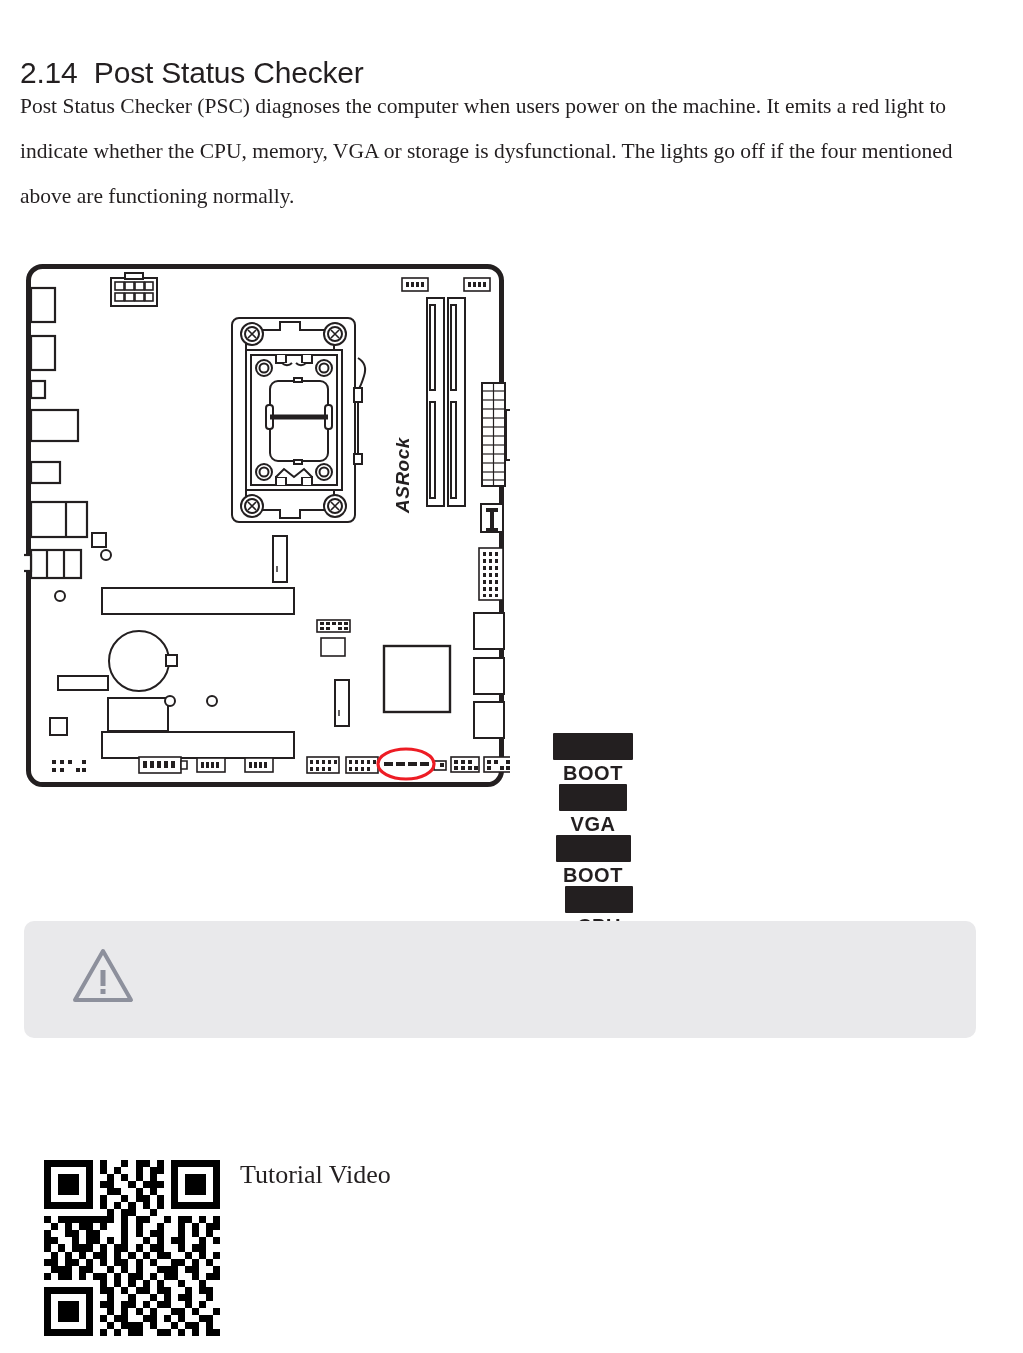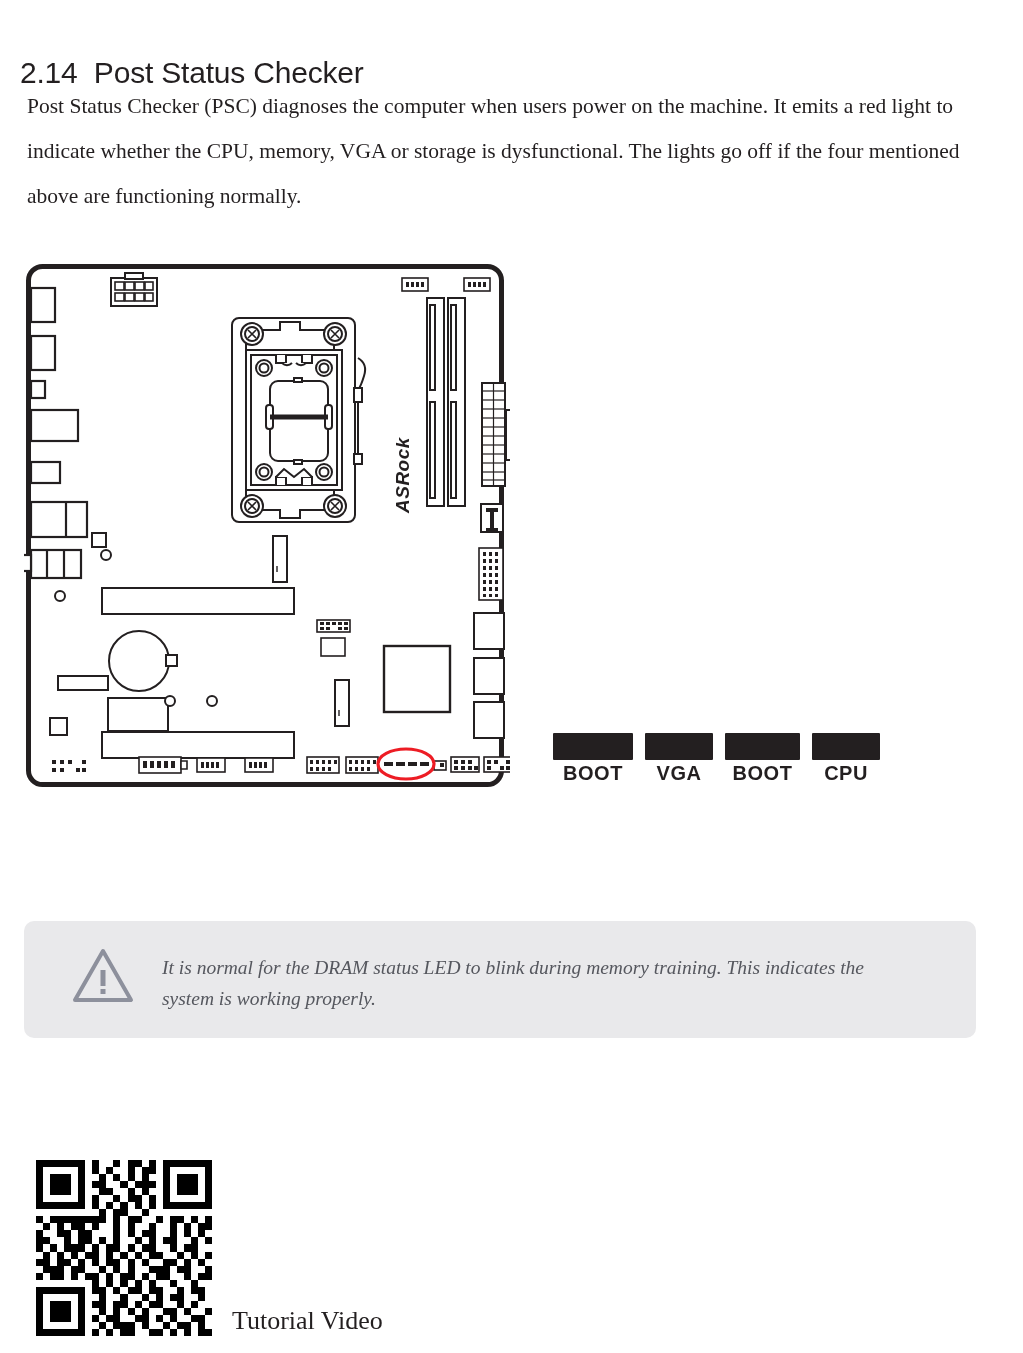--- a/index.html
+++ b/index.html
@@ -26,21 +26,21 @@
     font-weight: 400;
     letter-spacing: -0.2px;
     color: #231f20;
     white-space: pre;
     margin-top: 44px;
   }
 
   
   #intro-paragraph {
     position: absolute;
-    left: 27px;
+    left: 20px;
     top: 84px;
     width: 950px;
     font-family: "Liberation Serif", serif;
     font-size: 21.5px;
     line-height: 45px;
     color: #231f20;
   }
 
   
   #mb-figure {
@@ -52,20 +52,21 @@
   }
   #mb-figure svg { display: block; }
 
   
   #led-legend {
     position: absolute;
     left: 553px;
     top: 733px;
     display: flex;
     align-items: center;
+    flex-direction: column;
   }
   .led-item {
     display: flex;
     flex-direction: column;
     align-items: center;
     margin-right: 12px;
   }
   .led-item:last-child { margin-right: 0; }
   .led-chip {
     height: 27px;
@@ -107,24 +108,24 @@
     font-family: "Liberation Serif", serif;
     font-style: italic;
     font-size: 19.5px;
     line-height: 31px;
     color: #55575e;
   }
 
   
   #qr-block {
     position: absolute;
-    left: 36px;
+    left: 44px;
     top: 1160px;
     display: flex;
-    align-items: flex-end;
+    align-items: flex-start;
   }
   #qr-code {
     width: 176px;
     height: 176px;
     display: block;
     image-rendering: pixelated;
   }
   #qr-caption {
     margin-left: 20px;
     font-family: "Liberation Serif", serif;
@@ -490,21 +491,20 @@
 </div>
 
 <div id="note-box">
   <div id="note-icon">
     <svg width="62" height="56" viewBox="0 0 62 56" xmlns="http://www.w3.org/2000/svg">
       <path d="M31 3 L59 52 L3 52 Z" fill="none" stroke="#8d909c" stroke-width="4" stroke-linejoin="round"></path>
       <rect x="28.5" y="22" width="5" height="16" fill="#8d909c"></rect>
       <rect x="28.5" y="41" width="5" height="5" fill="#8d909c"></rect>
     </svg>
   </div>
-  <div id="note-text">It is normal for the DRAM status LED to blink during memory training. This indicates the system is working properly.</div>
 </div>
 
 <div id="qr-block">
   <svg id="qr-code" viewBox="0 0 25 25" xmlns="http://www.w3.org/2000/svg" shape-rendering="crispEdges">
     <rect x="0" y="0" width="25" height="25" fill="#ffffff"></rect>
     <g fill="#000000">
 
       <rect x="0" y="0" width="7" height="1"></rect>
         <rect x="8" y="0" width="1" height="1"></rect>
         <rect x="11" y="0" width="1" height="1"></rect>

